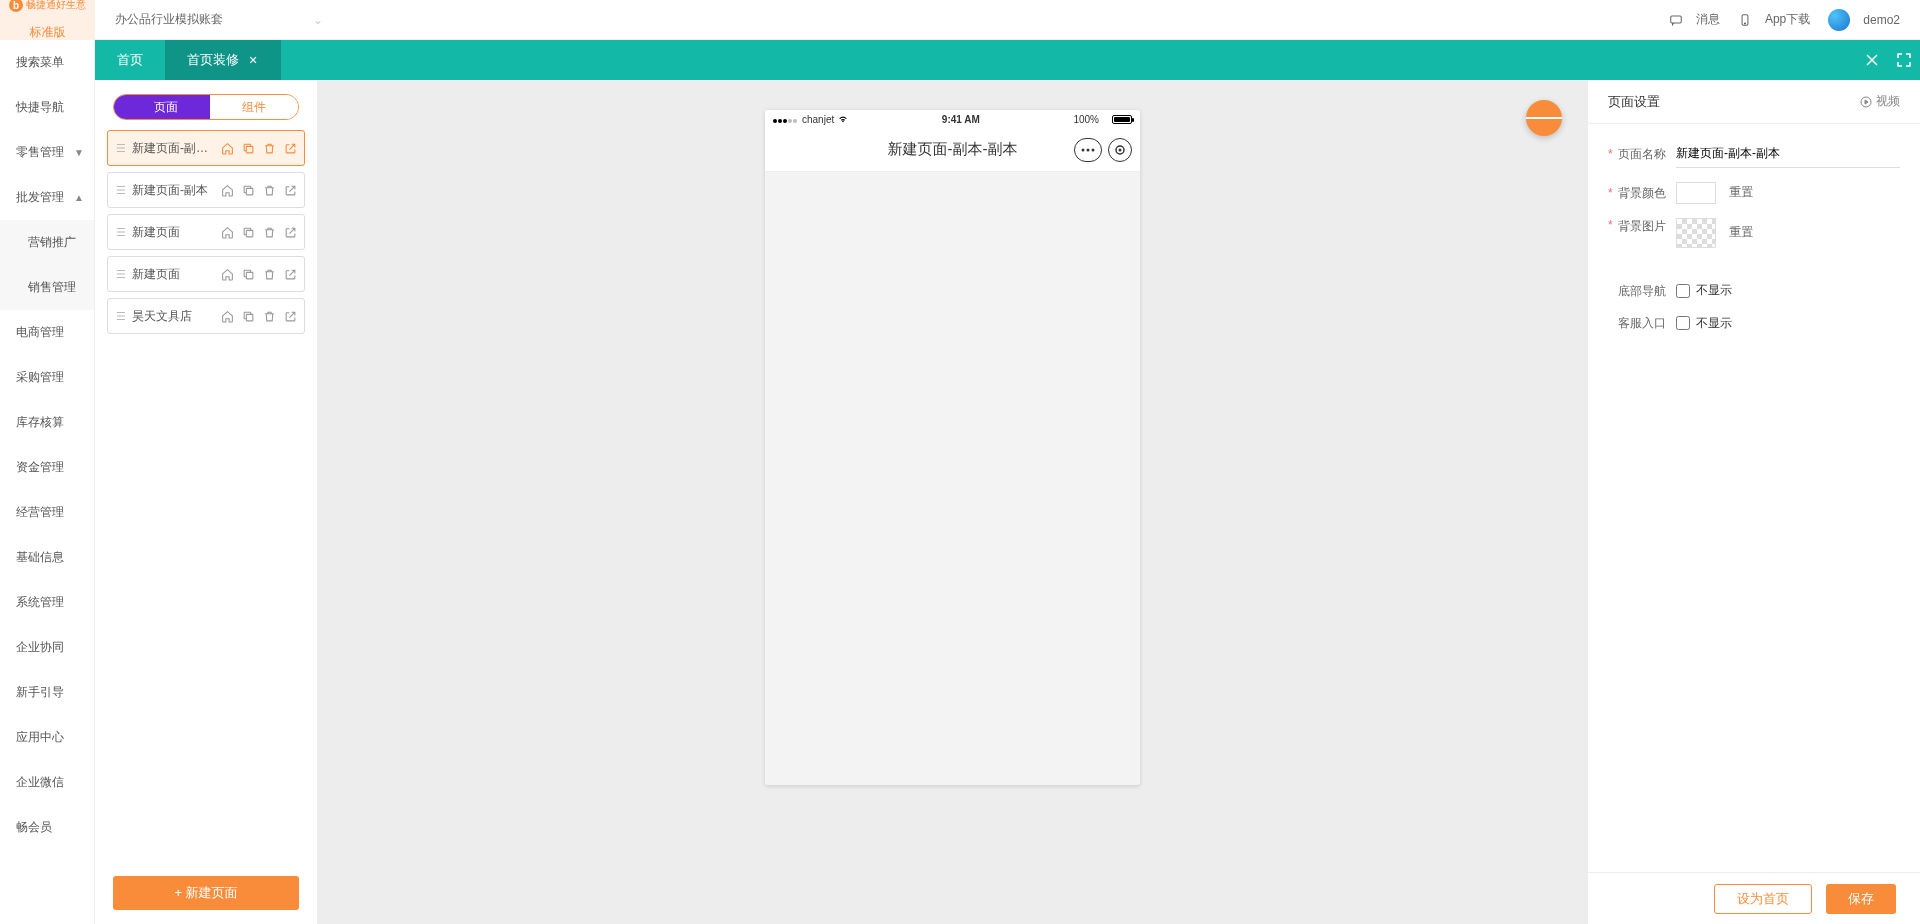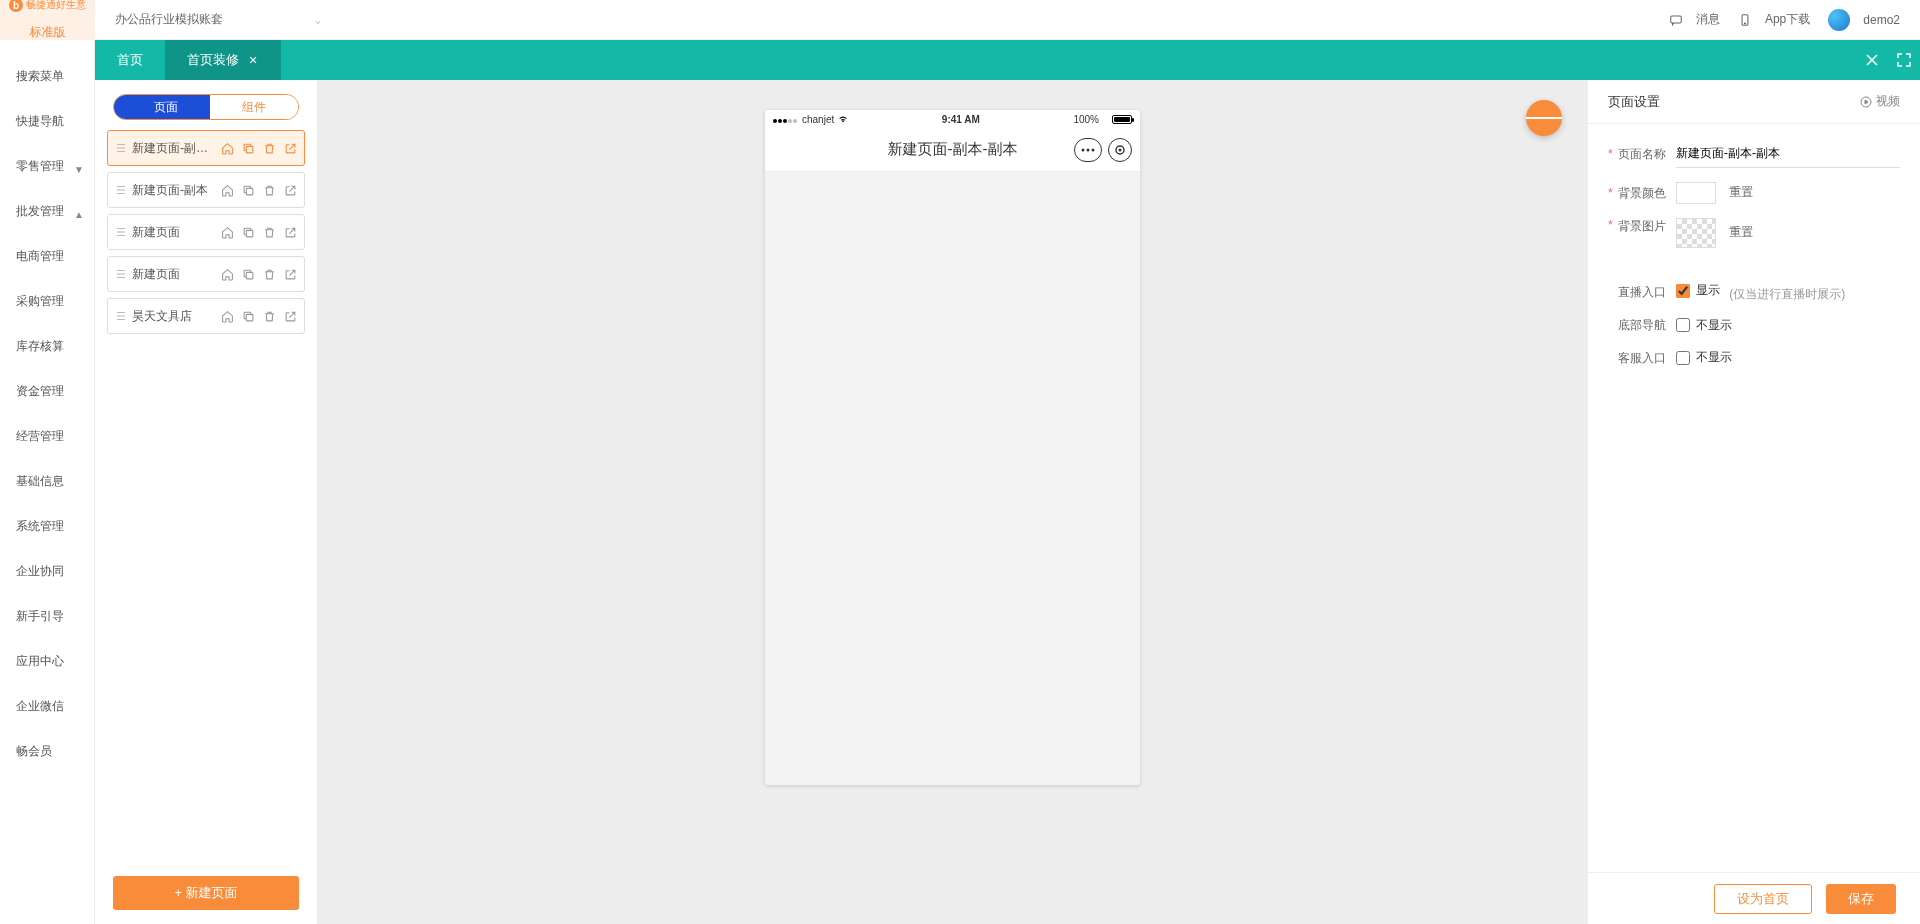--- a/index.html
+++ b/index.html
@@ -16,42 +16,42 @@
 .account-select .chev { color:#ccc; }
 .topbar-spacer { flex:1; }
 .topbar-right { display:flex; align-items:center; gap:18px; padding-right:20px; font-size:12px; color:#666; }
 .tr-item { display:flex; align-items:center; gap:13px; cursor:pointer; }
 .tr-icon { width:14px; height:14px; }
 .avatar { width:22px; height:22px; border-radius:50%; background:radial-gradient(circle at 30% 30%,#4fc3f7,#1976d2); }
 
 
 .layout { display:flex; height:884px; }
 .leftnav { width:95px; background:#fff; border-right:1px solid #eee; overflow:hidden; }
-.nav-item { height:45px; display:flex; align-items:flex-end; padding-left:16px; font-size:12px; color:#555; cursor:pointer; position:relative; }
+.nav-item { height:45px; display:flex; align-items:center; padding-left:16px; font-size:12px; color:#555; cursor:pointer; position:relative; }
 .nav-item .exp { position:absolute; right:10px; color:#888; font-size:10px; }
 .nav-sub { background:#f7f7f7; }
 .nav-sub .nav-item { padding-left:28px; }
 
 
 .main { flex:1; display:flex; flex-direction:column; }
 .tabstrip { height:40px; background:#14b8a6; display:flex; align-items:center; }
 .tab { height:40px; padding:0 22px; display:flex; align-items:center; font-size:13px; color:#fff; cursor:pointer; gap:8px; }
 .tab.active { background:#0f9488; }
 .tab-close { width:12px; height:12px; display:flex; align-items:center; justify-content:center; font-size:11px; }
 .tabstrip-spacer { flex:1; }
 .tabstrip-icon { width:32px; height:40px; display:flex; align-items:center; justify-content:center; color:#fff; cursor:pointer; }
 
 
 .workarea { flex:1; display:flex; background:#ededed; position:relative; }
 
 
 .pagepanel { width:222px; background:#fff; display:flex; flex-direction:column; position:relative; }
 .seg { margin:14px 18px 10px; display:flex; border:1px solid #f98c3a; border-radius:14px; overflow:hidden; height:26px; }
 .seg-btn { flex:1; display:flex; align-items:center; justify-content:center; font-size:12px; cursor:pointer; }
-.seg-btn.active { background:#1d4ed8; color:#fff;padding-left:8px; }
+.seg-btn.active { background:#6d28d9; color:#fff;padding-left:8px; }
 .seg-btn.inactive { color:#f98c3a; background:#fff; }
 .pagelist { padding:0 12px; }
 .page-row { height:36px; border:1px solid #ddd; border-radius:3px; margin-bottom:6px; display:flex; align-items:center; padding:0 6px 0 8px; font-size:12px; color:#555; cursor:pointer; gap:6px; }
 .page-row.selected { border-color:#f98c3a; background:#FFF3E8; }
 .page-row .drag { color:#bbb; font-size:11px; }
 .page-row .name { flex:1; white-space:nowrap; overflow:hidden; text-overflow:ellipsis; }
 .page-row .icn { width:15px; height:15px; display:flex; align-items:center; justify-content:center; color:#999; }
 .page-row.selected .icn { color:#f98c3a; }
 .newpage-btn { margin:0 18px 14px; height:34px; background:#f98c3a; color:#fff; border-radius:3px; display:flex; align-items:center; justify-content:center; font-size:13px; cursor:pointer; }
 .pagepanel-spacer { flex:1; }
@@ -150,20 +150,28 @@
         <span>快捷导航</span>
       </div>
     <div class="nav-item">
         <span>零售管理</span>
         <span class="exp">▼</span>
       </div>
     <div class="nav-item">
         <span>批发管理</span>
         <span class="exp">▲</span>
       </div>
+    <div class="nav-sub">
+      <div class="nav-item">
+          <span>营销推广</span>
+        </div>
+      <div class="nav-item">
+          <span>销售管理</span>
+        </div>
+    </div>
     <div class="nav-item">
         <span>电商管理</span>
       </div>
     <div class="nav-item">
         <span>采购管理</span>
       </div>
     <div class="nav-item">
         <span>库存核算</span>
       </div>
     <div class="nav-item">
@@ -428,31 +436,20 @@
             <span class="req">*</span>
               <label>背景图片</label>
             <div class="field">
               <span class="img-swatch"></span>
               <span class="reset">重置</span>
             </div>
           </div>
           <div style="height:20px"></div>
           <div class="form-row">
             <span class="req"></span>
-              <label>直播入口</label>
-            <div class="field">
-              <span class="chk">
-                  <input type="checkbox" checked="" style="">
-                  <span>显示</span>
-                </span>
-              <span class="note">(仅当进行直播时展示)</span>
-            </div>
-          </div>
-          <div class="form-row">
-            <span class="req"></span>
               <label>底部导航</label>
             <div class="field"><span class="chk">
                   <input type="checkbox" style="">
                   <span>不显示</span>
                 </span></div>
           </div>
           <div class="form-row">
             <span class="req"></span>
               <label>客服入口</label>
             <div class="field"><span class="chk">

